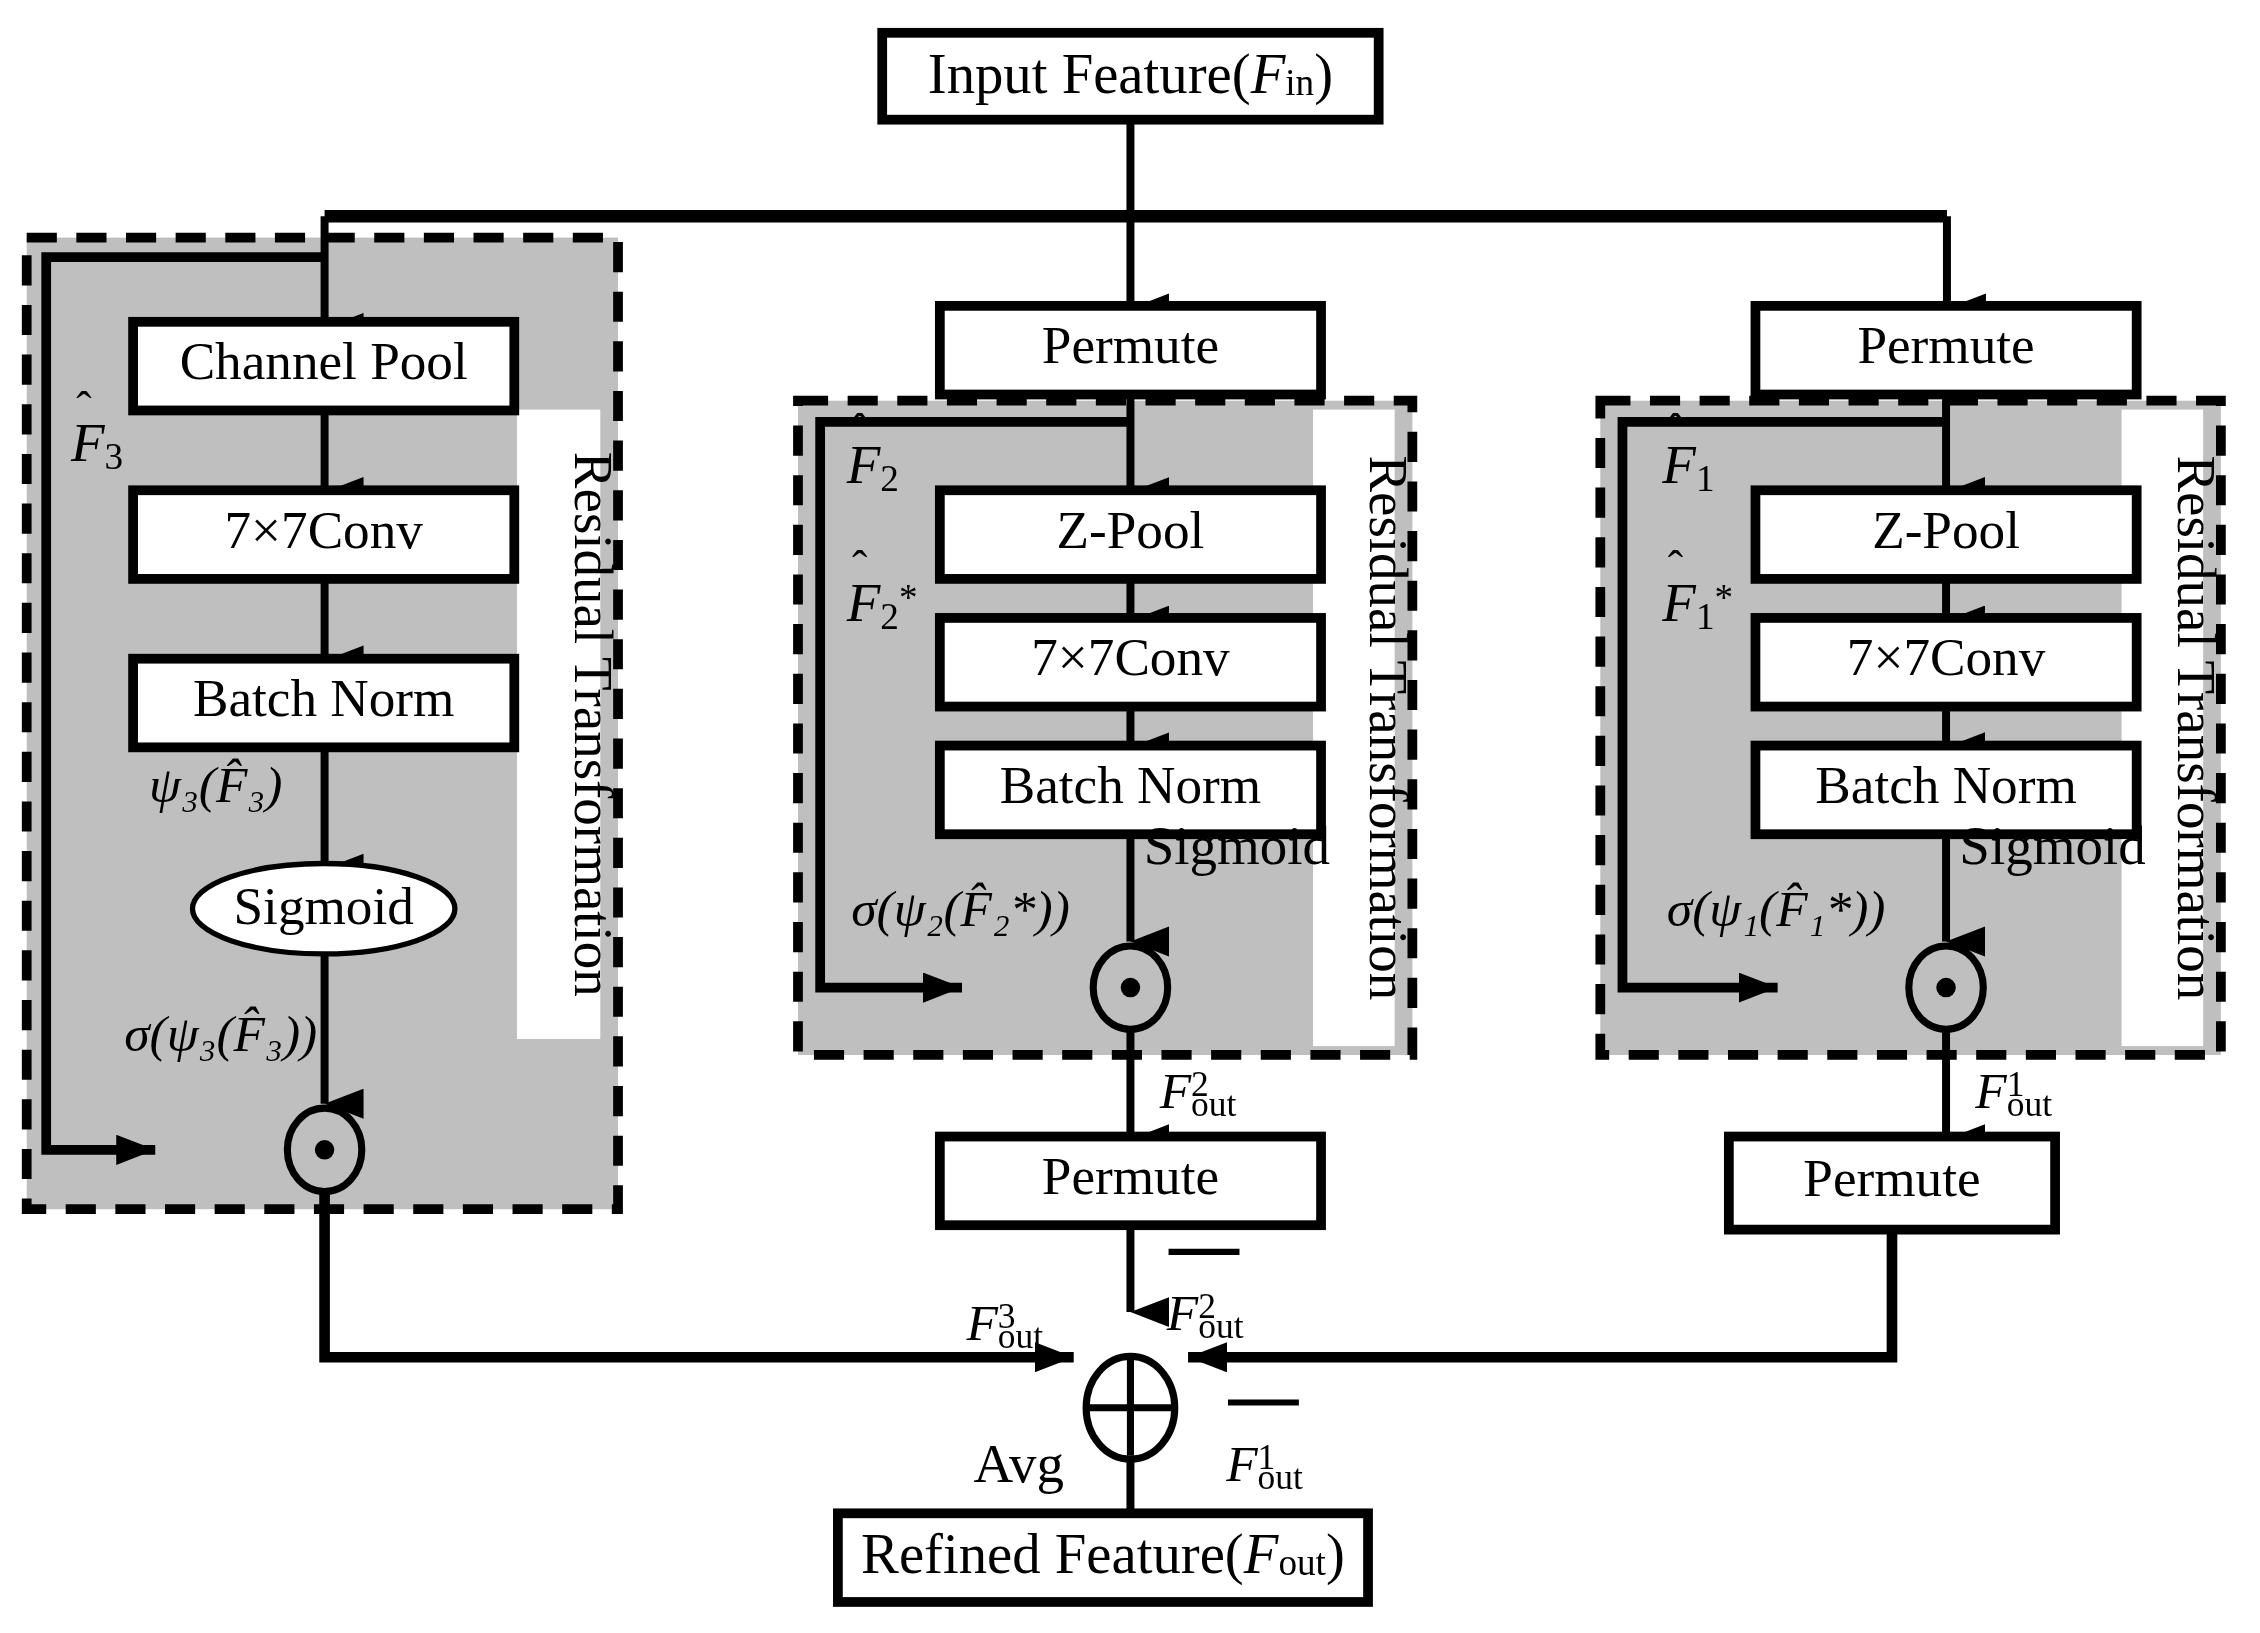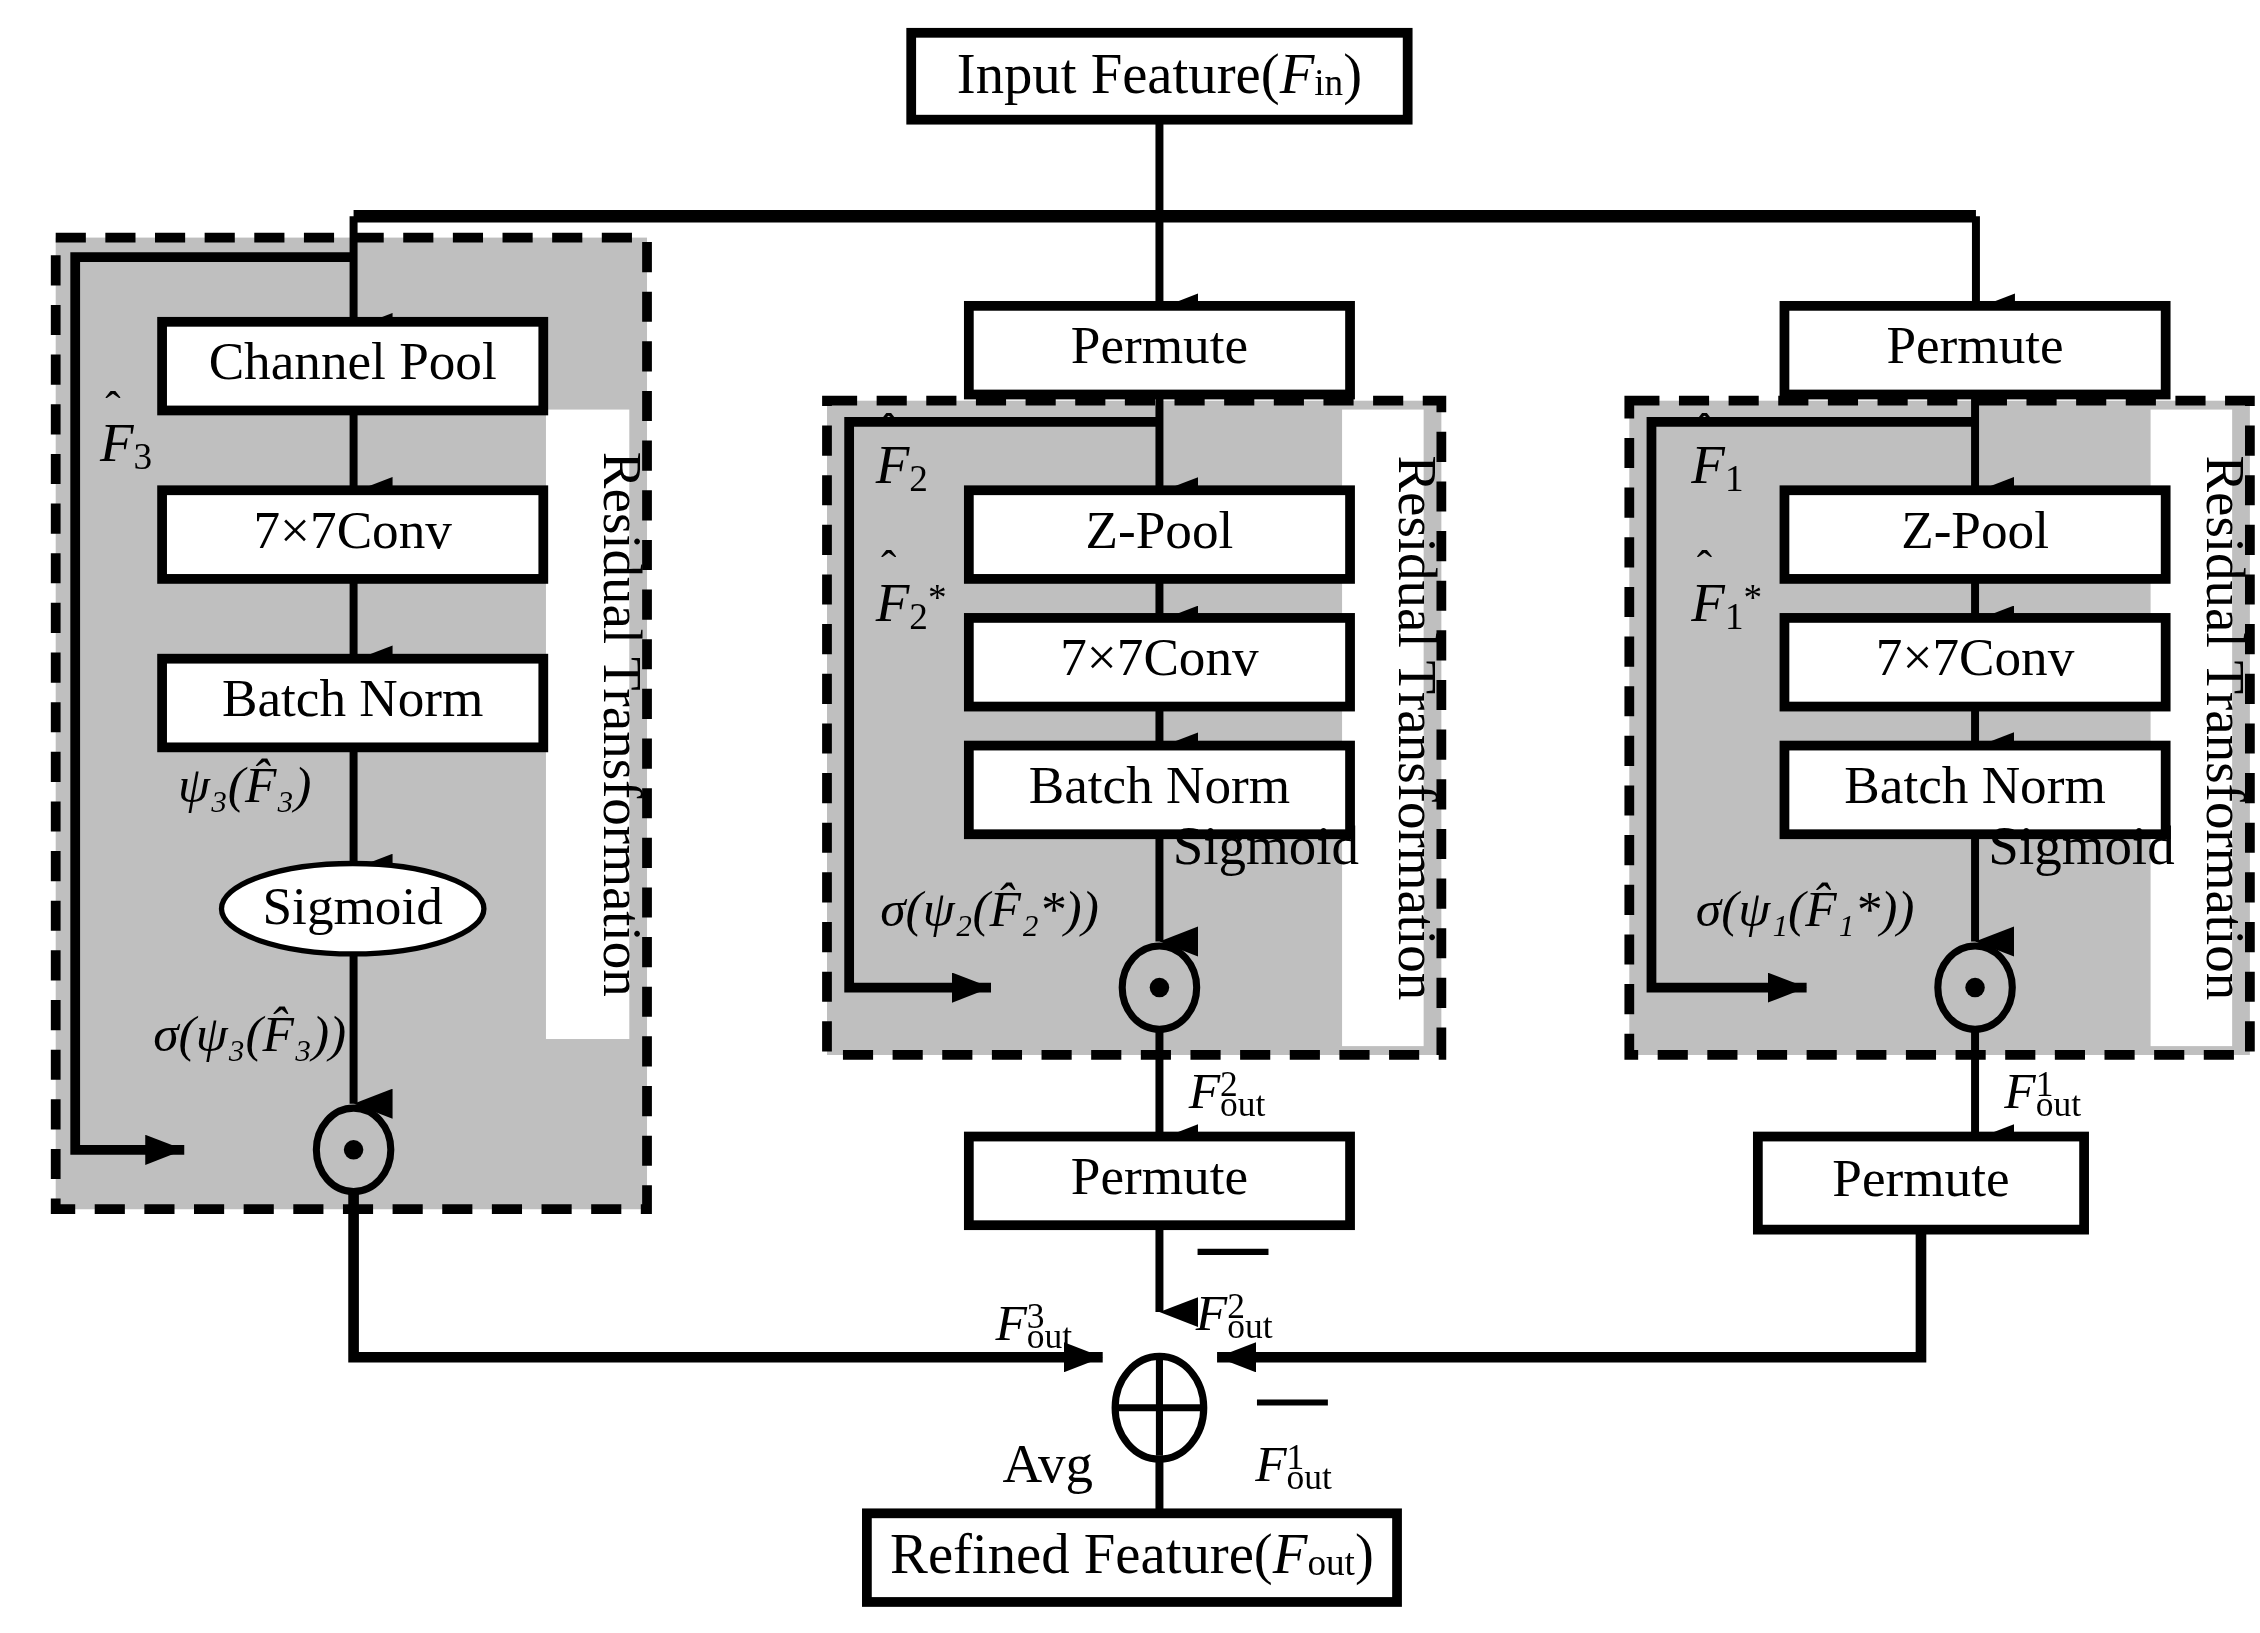--- a/index.html
+++ b/index.html
@@ -11,21 +11,20 @@
   body {
     width: 2260px;
     height: 1633px;
     font-family: "Liberation Serif", "DejaVu Serif", serif;
     overflow: hidden;
   }
   #diagram-root {
     position: relative;
     width: 2196px;
     height: 1633px;
-    margin-left: 29px;
   }
   svg.canvas {
     position: absolute;
     top: 0; left: 0;
     width: 2260px;
     height: 1633px;
   }
   .node-box-text {
     font-family: "Liberation Serif", "DejaVu Serif", serif;
     fill: #000;

